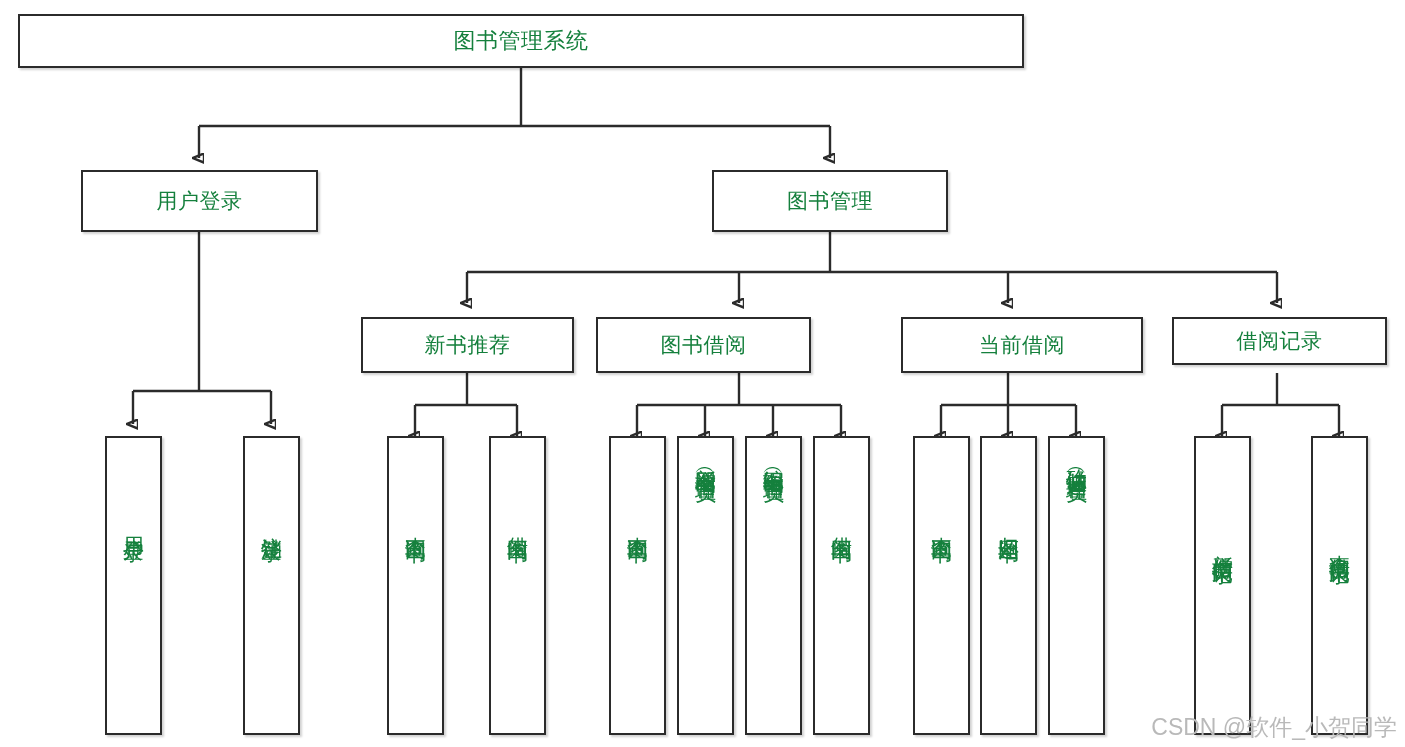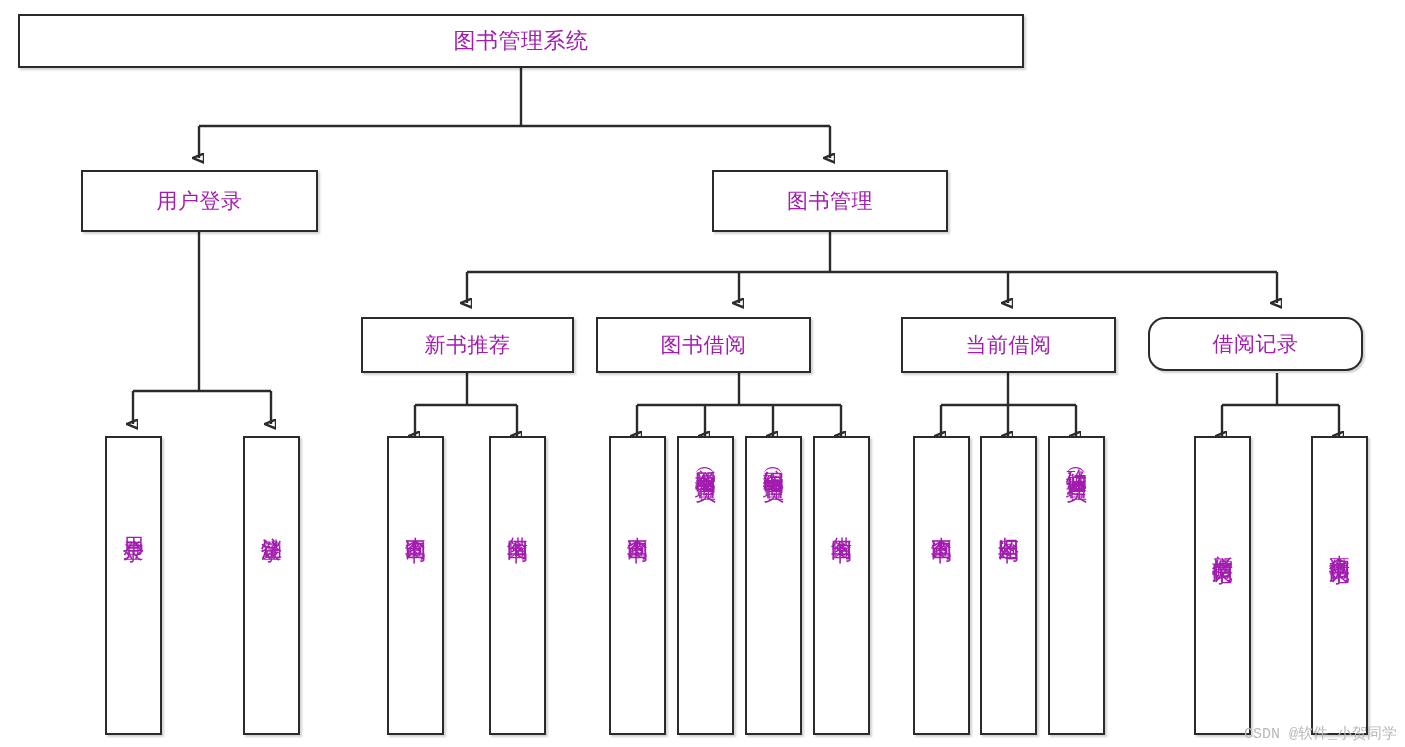--- a/index.html
+++ b/index.html
@@ -21,21 +21,21 @@
     position: absolute;
     box-sizing: border-box;
     border: 2px solid #2b2b2b;
     background: #ffffff;
     display: flex;
     align-items: center;
     justify-content: center;
     box-shadow: 2px 2px 2px rgba(0,0,0,0.18);
   }
   .node .label {
-    color: #a21caf;
+    color: #15803d;
     text-align: right;
     line-height: 1.18;
     letter-spacing: 0.5px;
   }
   .node.horiz .label {
     font-size: 21px;
     white-space: nowrap;
   }
   .node.root .label {
     font-size: 22px;
@@ -69,24 +69,24 @@
   }
   svg#wires line, svg#wires path {
     stroke: #2b2b2b;
     stroke-width: 2.4;
     fill: none;
   }
   .watermark {
     position: absolute;
     right: 8px;
     bottom: 4px;
-    font-size: 15px;
+    font-size: 23px;
     color: #b9b9b9;
     white-space: nowrap;
-    font-family: Liberation Mono, monospace;
+    font-family: Liberation Sans, sans-serif;
   }
 </style>
 </head>
 <body>
 
 <div id="canvas">
 
   <svg id="wires" viewBox="0 0 1405 747">
     <defs>
       <marker id="arrow" markerWidth="12" markerHeight="12" refX="4.6" refY="5" orient="auto" markerUnits="userSpaceOnUse">
@@ -148,25 +148,25 @@
   </div>
 
   <div class="node horiz" style="left:712px; top:170px; width:236px; height:62px;">
     <span class="label">图书管理</span>
   </div>
 
   <div class="node horiz" style="left:596px; top:317px; width:215px; height:56px;">
     <span class="label">图书借阅</span>
   </div>
 
-  <div class="node horiz" style="left:901px; top:317px; width:215px; height:56px;">
+  <div class="node horiz" style="left:901px; top:317px; width:242px; height:56px;">
     <span class="label">当前借阅</span>
   </div>
 
-  <div class="node horiz" style="left:1148px; top:317px; width:215px; height:54px;border-radius:17px;">
+  <div class="node horiz" style="left:1172px; top:317px; width:215px; height:48px;">
     <span class="label">借阅记录</span>
   </div>
 
   <div class="node vert mid" style="left:105px; top:436px; width:57px; height:299px;">
     <span class="label">用户登录</span>
   </div>
 
   <div class="node vert mid" style="left:243px; top:436px; width:57px; height:299px;">
     <span class="label">注销登录</span>
   </div>

